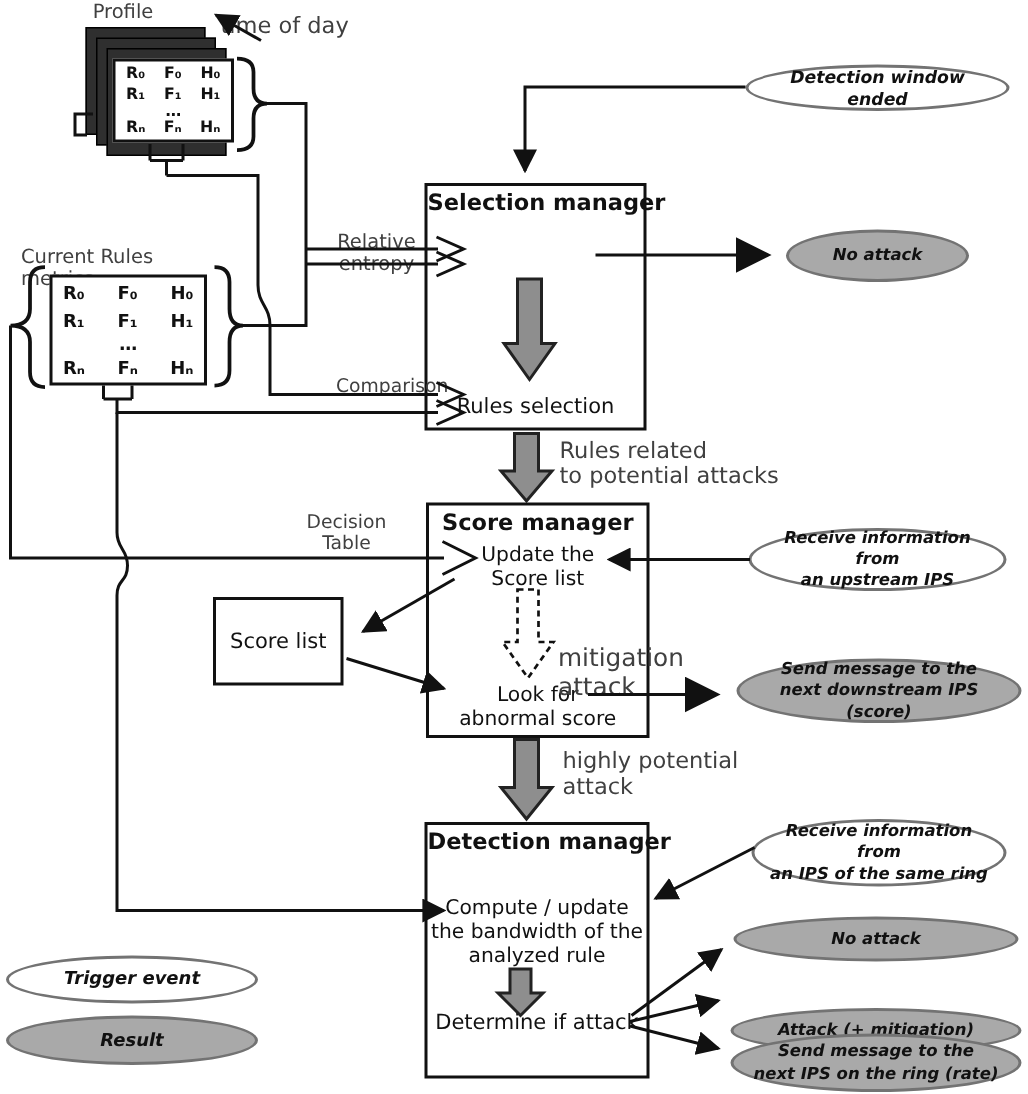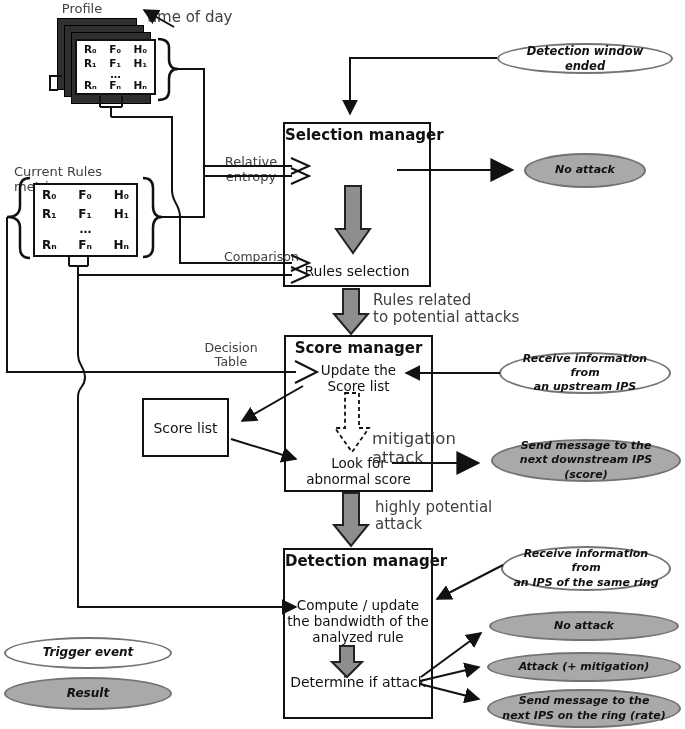--- a/index.html
+++ b/index.html
@@ -117,21 +117,21 @@
 
   <div class="ellipse white" style="left:497px;top:43px;width:176px;height:31px;font-size:11.5px;">Detection window ended</div>
   <div class="ellipse gray" style="left:524px;top:153px;width:122px;height:35px;">No attack</div>
   <div class="ellipse white" style="left:499px;top:352px;width:172px;height:42px;">Receive information from
 an upstream IPS</div>
   <div class="ellipse gray" style="left:491px;top:439px;width:190px;height:43px;">Send message to the
 next downstream IPS (score)</div>
   <div class="ellipse white" style="left:501px;top:546px;width:170px;height:45px;">Receive information from
 an IPS of the same ring</div>
   <div class="ellipse gray" style="left:489px;top:611px;width:190px;height:30px;">No attack</div>
-  <div class="ellipse gray" style="left:487px;top:652px;width:194px;height:30px;">Attack (+ mitigation)</div>
+  <div class="ellipse gray" style="left:487px;top:672px;width:194px;height:30px;">Attack (+ mitigation)</div>
   <div class="ellipse gray" style="left:487px;top:689px;width:194px;height:39px;">Send message to the
 next IPS on the ring (rate)</div>
 
   <div class="ellipse white" style="left:4px;top:637px;width:168px;height:32px;font-size:12px;">Trigger event</div>
   <div class="ellipse gray" style="left:4px;top:677px;width:168px;height:33px;font-size:12px;">Result</div>
 
   <svg id="connectors" width="685" height="729" viewBox="0 0 685 729">
     <defs>
       <marker id="arw" viewBox="0 0 10 10" refX="9" refY="5" markerWidth="8" markerHeight="8" orient="auto-start-reverse">
         <path d="M0,0 L10,5 L0,10 z" fill="#111"></path>

